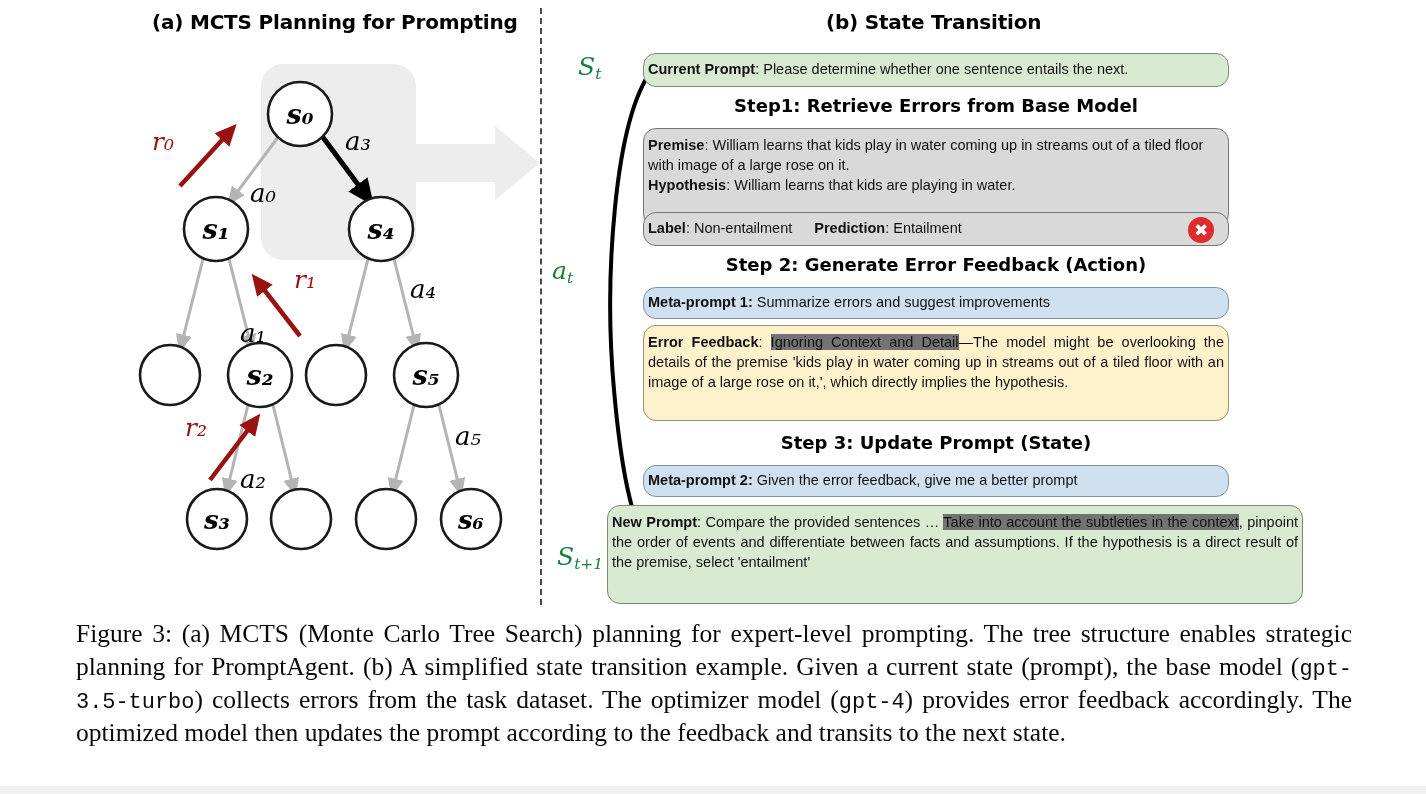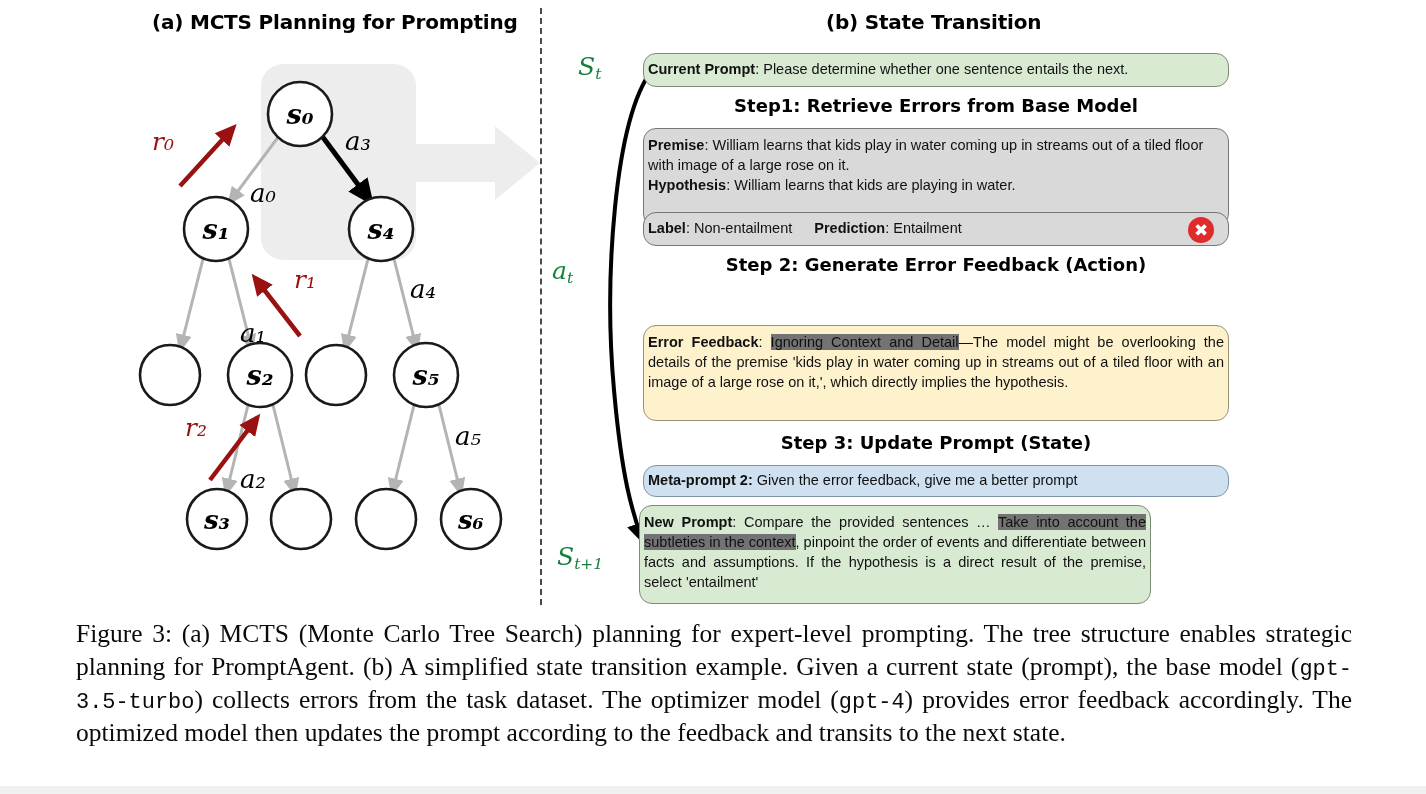--- a/index.html
+++ b/index.html
@@ -262,31 +262,34 @@
     <div><b>Hypothesis</b><span>: William learns that kids are playing in water.</span></div>
   </div>
 
   <div class="box gray" id="box-label-pred" style="left:643px;top:212px;width:586px;height:34px;padding-top:6px;">
     <b>Label</b><span>: Non-entailment</span><span style="display:inline-block;width:22px;"></span><b>Prediction</b><span>: Entailment</span>
     <span class="err-icon" style="right:14px;top:4px;">✖</span>
   </div>
 
   <div class="step-title" style="left:643px;top:254px;width:586px;">Step 2: Generate Error Feedback (Action)</div>
 
+  <div class="box blue" id="box-meta1" style="left:643px;top:287px;width:586px;height:32px;padding-top:5px;">
+    <b>Meta-prompt 1:</b><span> Summarize errors and suggest improvements</span>
+  </div>
 
   <div class="box yellow justify" id="box-error-feedback" style="left:643px;top:325px;width:586px;height:96px;">
     <b>Error Feedback</b><span>: </span><span class="hl">Ignoring Context and Detail</span><span>—The model might be overlooking the details of the premise 'kids play in water coming up in streams out of a tiled floor with an image of a large rose on it,', which directly implies the hypothesis.</span>
   </div>
 
   <div class="step-title" style="left:643px;top:432px;width:586px;">Step 3: Update Prompt (State)</div>
 
   <div class="box blue" id="box-meta2" style="left:643px;top:465px;width:586px;height:32px;padding-top:5px;">
     <b>Meta-prompt 2:</b><span> Given the error feedback, give me a better prompt</span>
   </div>
 
-  <div class="box green justify" id="box-new-prompt" style="left:639px;top:505px;width:512px;height:99px;">
+  <div class="box green justify" id="box-new-prompt" style="left:607px;top:505px;width:696px;height:99px;">
     <b>New Prompt</b><span>: Compare the provided sentences … </span><span class="hl">Take into account the subtleties in the context</span><span>, pinpoint the order of events and differentiate between facts and assumptions. If the hypothesis is a direct result of the premise, select 'entailment'</span>
   </div>
 
   <div id="caption"><span>Figure 3: (a) MCTS (Monte Carlo Tree Search) planning for expert-level prompting. The tree structure enables strategic planning for PromptAgent. (b) A simplified state transition example. Given a current state (prompt), the base model (</span><span class="mono">gpt-3.5-turbo</span><span>) collects errors from the task dataset. The optimizer model (</span><span class="mono">gpt-4</span><span>) provides error feedback accordingly.  The optimized model then updates the prompt according to the feedback and transits to the next state.</span></div>
 
   <div id="bottom-strip"></div>
 </div>
 
 </body></html>

